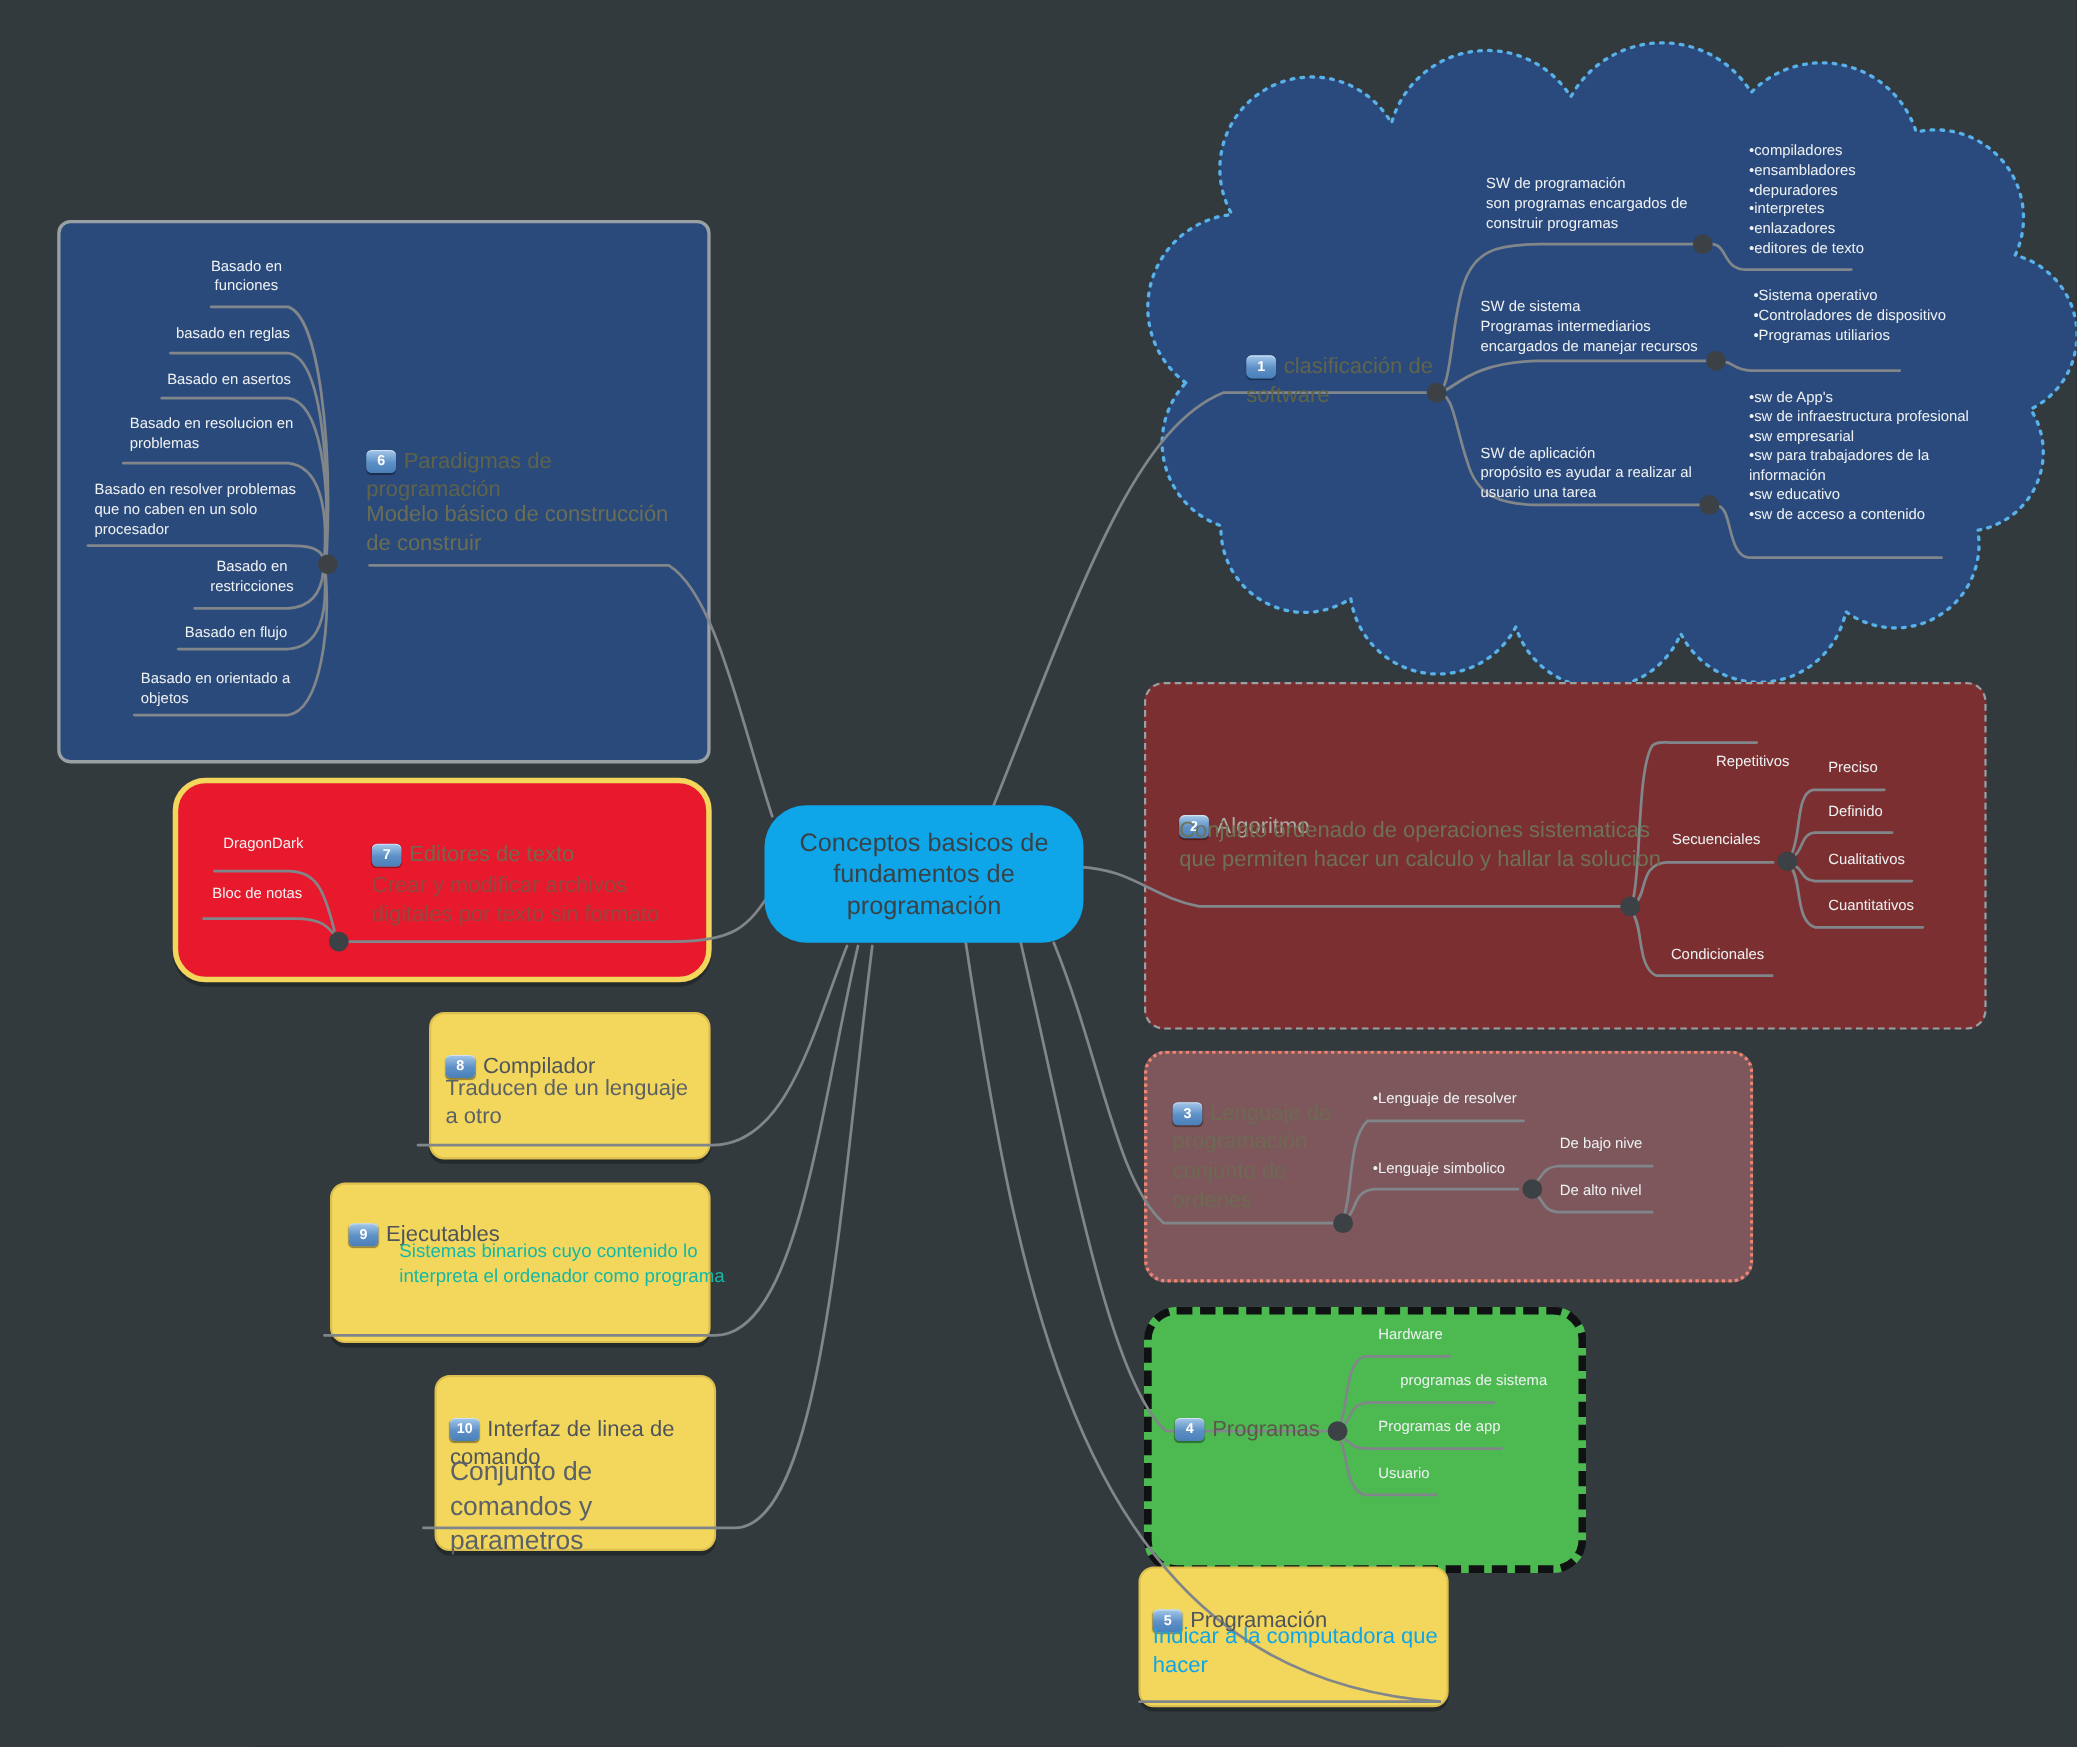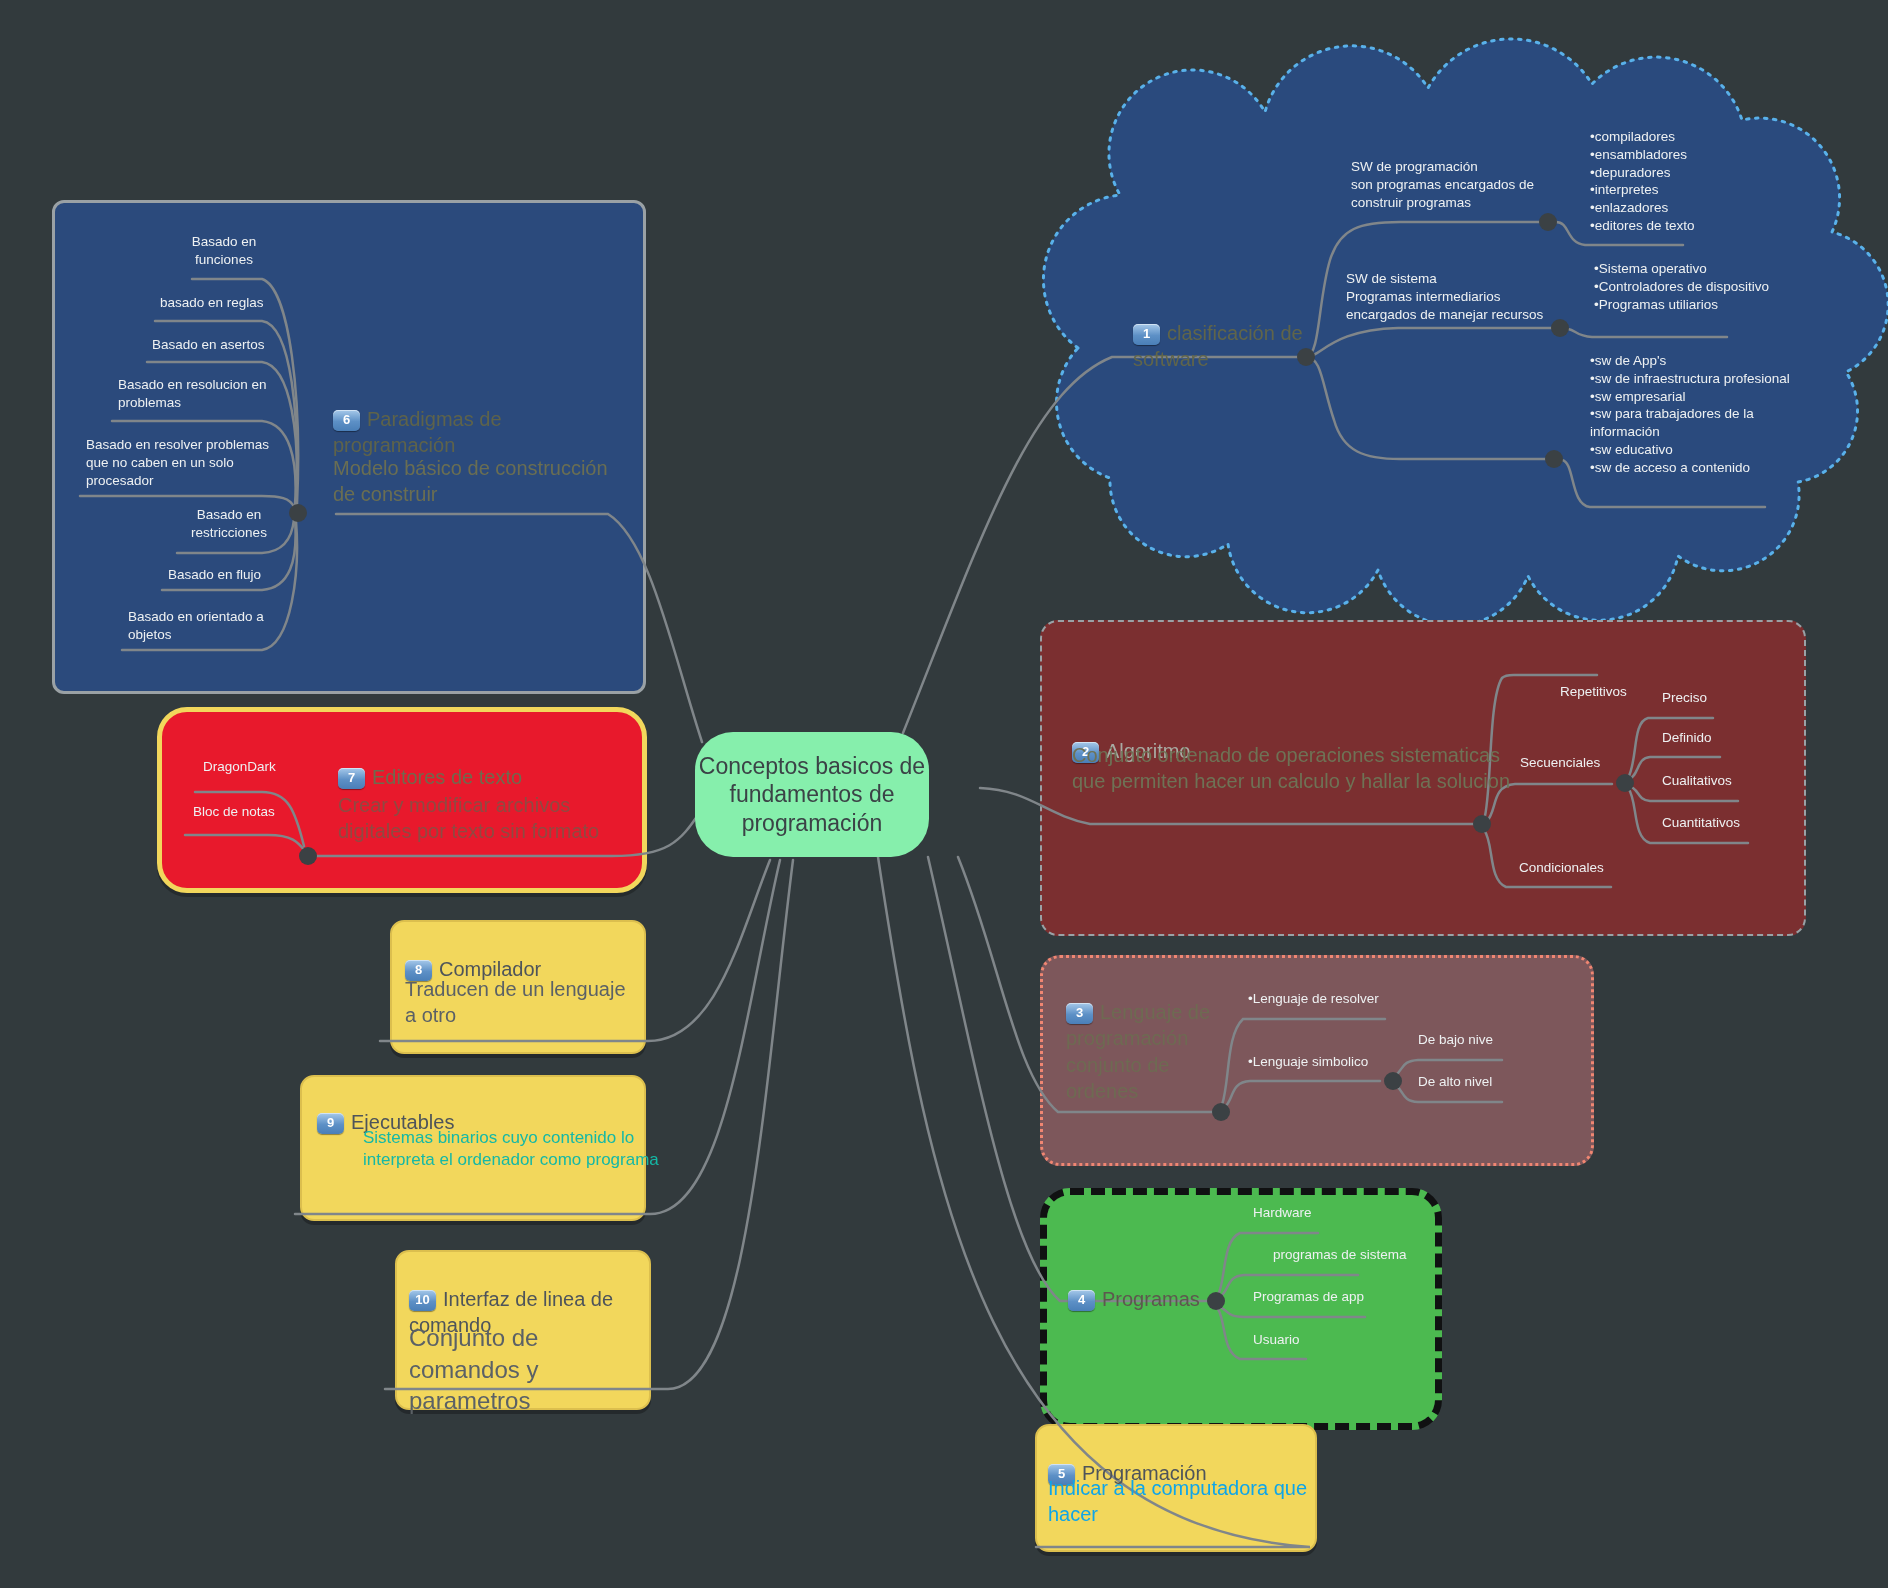--- a/index.html
+++ b/index.html
@@ -9,22 +9,22 @@
   .box{position:absolute;z-index:1;}
   .lbl{position:absolute;z-index:3;white-space:pre-line;line-height:1.32;}
   .wtxt{color:#eef1f2;font-size:13.5px;}
   .title-row{position:absolute;z-index:3;font-size:20px;line-height:1.3;white-space:pre-line;}
   .badge{display:inline-flex;align-items:center;justify-content:center;min-width:21px;height:21px;
          padding:0 3px;border-radius:5px;margin-right:7px;
          background:linear-gradient(180deg,#a6c9ea 0%,#5d90c6 55%,#4a7fb8 100%);
          color:#fff;font-size:13px;font-weight:700;vertical-align:2px;
          box-shadow:0 1px 1px rgba(0,0,0,.4), inset 0 1px 0 rgba(255,255,255,.5);}
   .yellow{background:#f2d75c;border:2px solid #dcbf4e;border-radius:14px;box-shadow:0 4px 0 rgba(0,0,0,.28);}
-  .center-node{position:absolute;z-index:4;left:695px;top:732px;width:234px;height:125px;
-               background:#86efac;border-radius:38px;display:flex;align-items:center;justify-content:center;
+  .center-node{position:absolute;z-index:4;left:695px;top:732px;width:290px;height:125px;
+               background:#0ea5e9;border-radius:38px;display:flex;align-items:center;justify-content:center;
                text-align:center;color:#3b4246;font-size:23px;line-height:1.22;white-space:pre-line;}
 </style>
 </head>
 <body>
 
 <div id="canvas">
 
   <svg class="layer" width="1888" height="1588" style="z-index:0">
     <path d="M 1078 348 A 85 85 0 0 1 1120 195 A 80 80 0 0 1 1265 112 A 90 90 0 0 1 1428 88
          A 95 95 0 0 1 1592 84 A 90 90 0 0 1 1742 120 A 80 80 0 0 1 1832 232
@@ -125,20 +125,23 @@
 •depuradores
 •interpretes
 •enlazadores
 •editores de texto</div>
   <div class="lbl wtxt" style="left:1346px;top:270px;width:255px;">SW de sistema
 Programas intermediarios
 encargados de manejar recursos</div>
   <div class="lbl wtxt" style="left:1594px;top:260px;width:185px;">•Sistema operativo
 •Controladores de dispositivo
 •Programas utiliarios</div>
+  <div class="lbl wtxt" style="left:1346px;top:403px;width:265px;">SW de aplicación
+propósito es ayudar a realizar al
+usuario una tarea</div>
   <div class="lbl wtxt" style="left:1590px;top:352px;width:205px;">•sw de App's
 •sw de infraestructura profesional
 •sw empresarial
 •sw para trabajadores de la información
 •sw educativo
 •sw de acceso a contenido</div>
 
   <div class="title-row" style="left:1072px;top:712px;color:#a8aba3;">
     <span class="badge">2</span><span>Algoritmo</span>
   </div>

